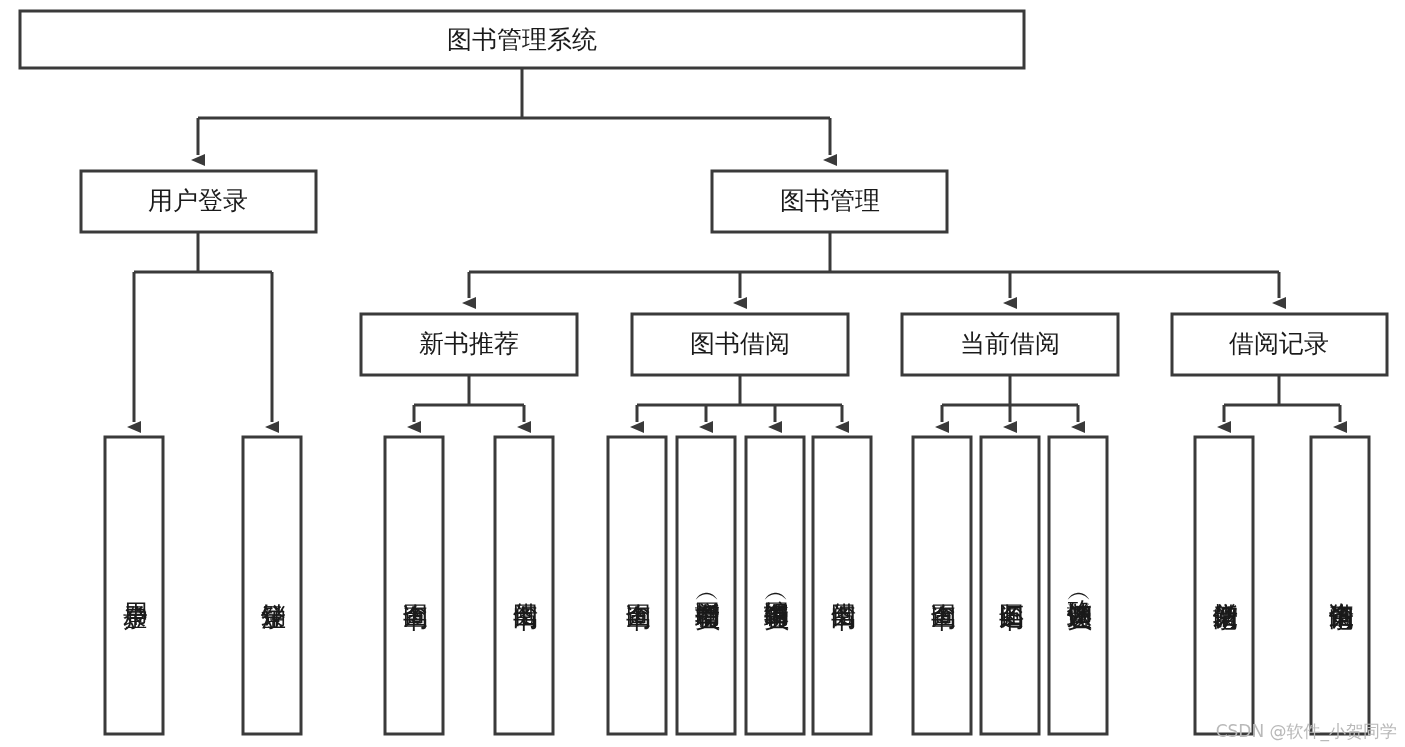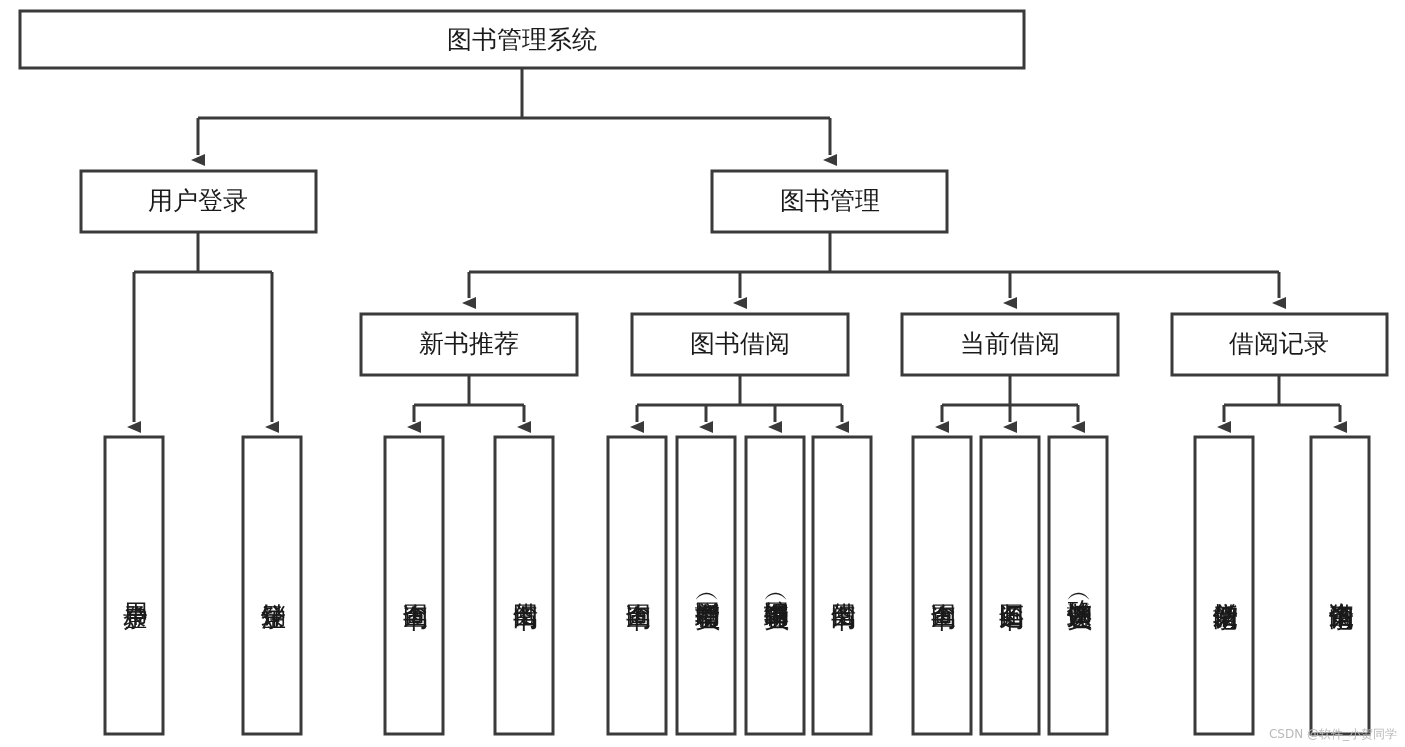--- a/index.html
+++ b/index.html
@@ -51,21 +51,21 @@
     fill: none;
   }
   .arrow-head {
     fill: #3a3a3a;
     stroke: none;
   }
   .watermark {
     position: absolute;
     right: 8px;
     bottom: 4px;
-    font-size: 12px;
+    font-size: 17px;
     color: #b9b9b9;
     font-family: "DejaVu Sans", "Liberation Sans", sans-serif;
     white-space: nowrap;
     pointer-events: none;
     user-select: none;
   }
 </style>
 </head>
 <body>
 

